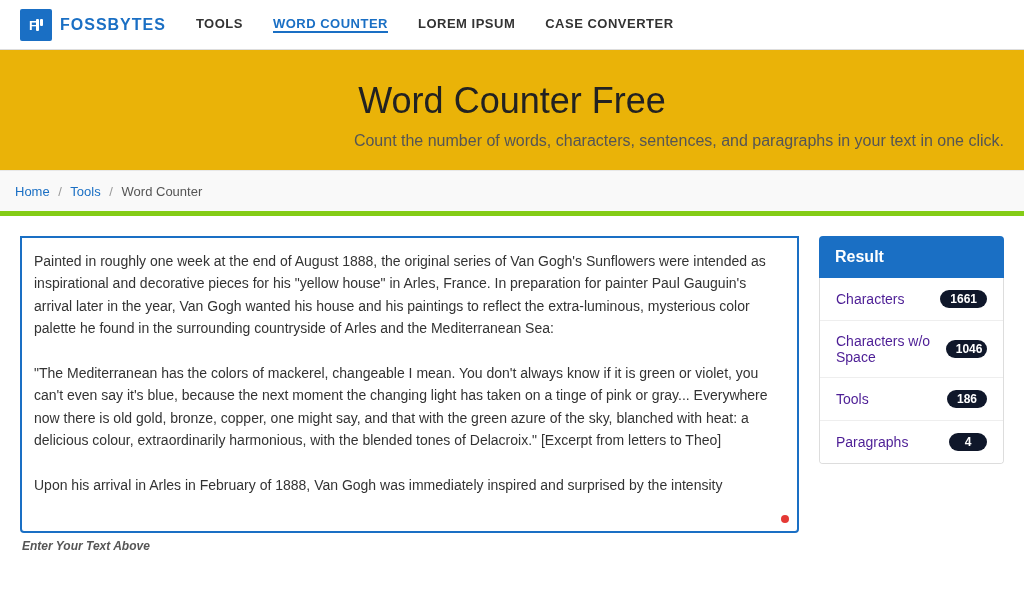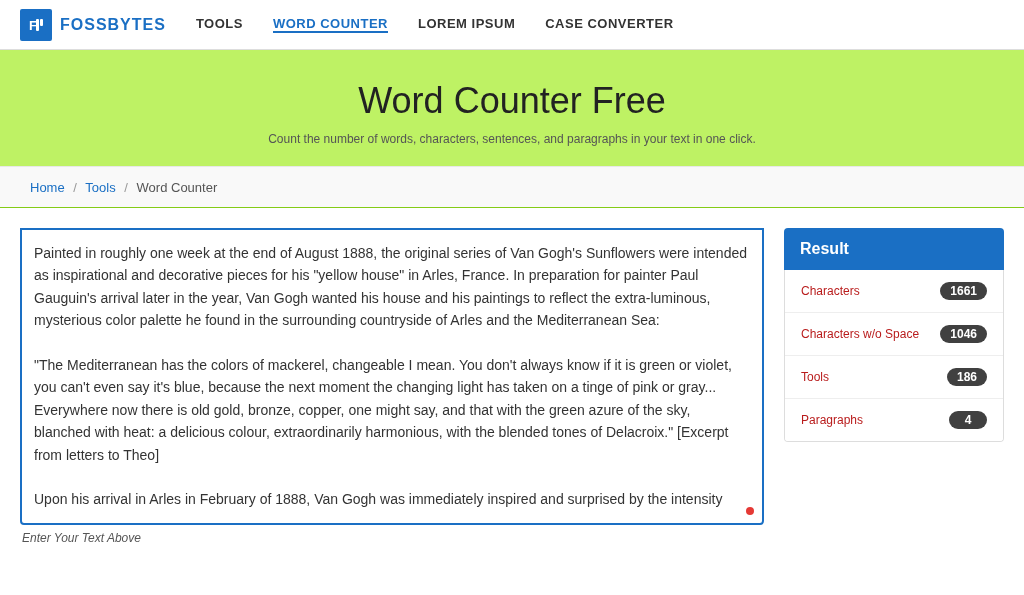--- a/index.html
+++ b/index.html
@@ -49,39 +49,40 @@
       text-decoration: none;
       letter-spacing: 0.5px;
       cursor: pointer;
     }
     .nav-link.active { color: #1a6fc4; border-bottom: 2px solid #1a6fc4; }
 
     
     .hero {
       text-align: center;
       padding: 30px 20px 20px;
-      background: #bef264;
+      background: #eab308;
       border-bottom: 1px solid #e8e8e8;
     }
     .hero-title {
       font-size: 36px;
       font-weight: 400;
       color: #222;
       margin-bottom: 10px;
     }
     .hero-subtitle {
-      font-size: 12px;
+      font-size: 16px;
       color: #555;
+      text-align: right;
     }
 
     
     .breadcrumb-bar {
-      padding: 12px 30px;
+      padding: 12px 15px;
       background: #f9f9f9;
-      border-bottom: 1px solid #84cc16;
+      border-bottom: 5px solid #84cc16;
     }
     .breadcrumb {
       font-size: 13px;
       color: #555;
     }
     .breadcrumb a { color: #1a6fc4; text-decoration: none; }
     .breadcrumb .sep { margin: 0 5px; color: #999; }
 
     
     .main-content {
@@ -131,25 +132,26 @@
       height: 8px;
       background: #e53935;
       border-radius: 50%;
     }
     .enter-text-hint {
       font-size: 12px;
       color: #555;
       font-style: italic;
       margin-top: 6px;
       padding-left: 2px;
+      font-weight: bold;
     }
 
     
     .right-panel {
-      width: 220px;
+      width: 185px;
       flex-shrink: 0;
     }
     .result-header {
       background: #1a6fc4;
       color: #fff;
       font-size: 16px;
       font-weight: bold;
       padding: 12px 16px;
       border-radius: 4px 4px 0 0;
     }
@@ -162,25 +164,25 @@
     .result-row {
       display: flex;
       align-items: center;
       justify-content: space-between;
       padding: 12px 16px;
       border-bottom: 1px solid #eee;
       background: #fff;
     }
     .result-row:last-child { border-bottom: none; }
     .result-label {
-      font-size: 12px;
-      color: #b91c1c;
+      font-size: 14px;
+      color: #4c1d95;
     }
     .result-badge {
-      background: #404040;
+      background: #0f172a;
       color: #fff;
       font-size: 12px;
       font-weight: bold;
       border-radius: 12px;
       padding: 2px 10px;
       min-width: 38px;
       text-align: center;
     }
   </style>
 </head>

